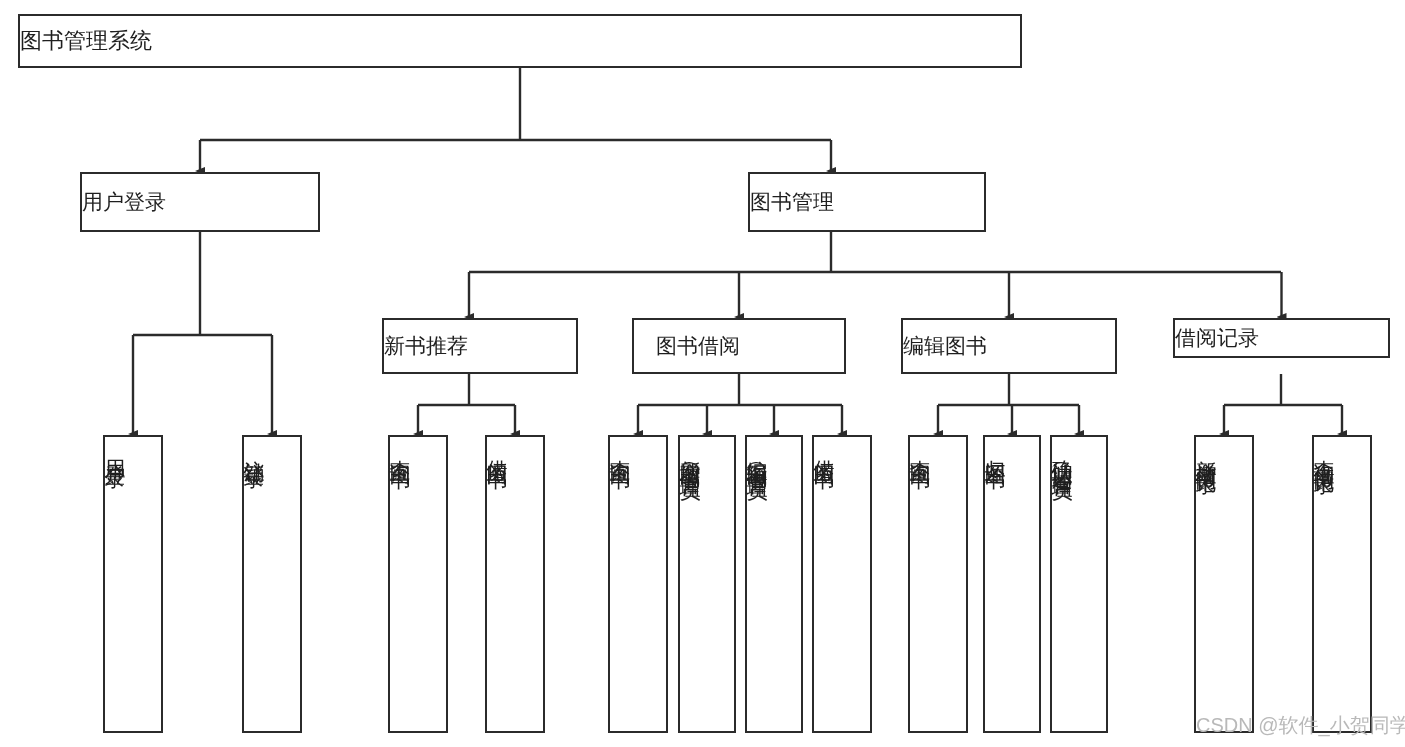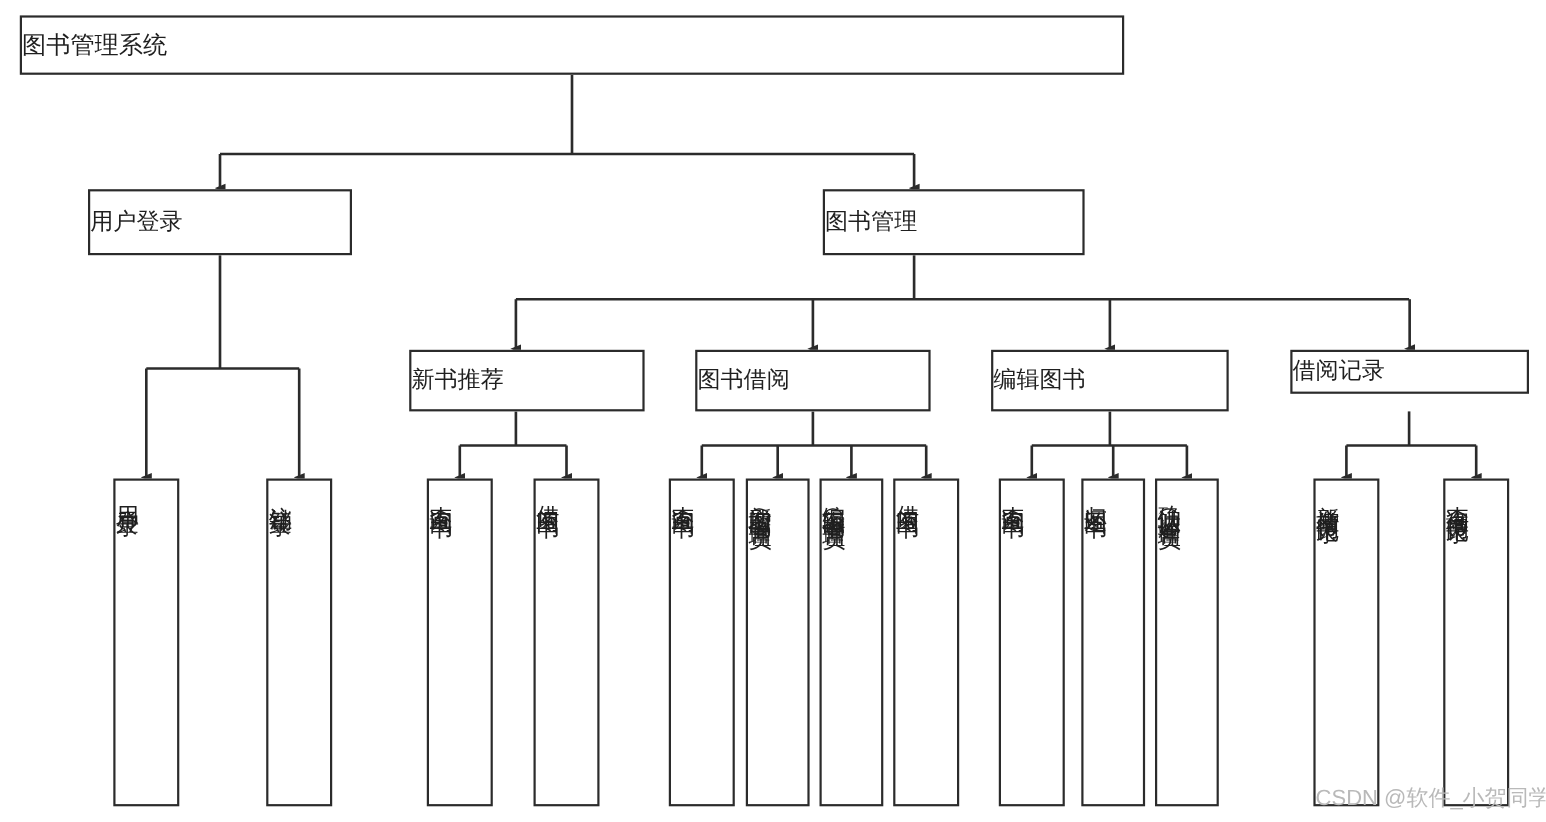--- a/index.html
+++ b/index.html
@@ -101,24 +101,24 @@
     <span class="label">图书管理系统</span>
   </div>
 
   <div class="node h" style="left: 80px; top: 172px; width: 240px; height: 60px;">
     <span class="label">用户登录</span>
   </div>
   <div class="node h" style="left: 712px; top: 172px; width: 238px; height: 60px; margin-left: 36px;">
     <span class="label">图书管理</span>
   </div>
 
-  <div class="node h" style="left: 372px; top: 318px; width: 214px; height: 56px;">
+  <div class="node h" style="left: 382px; top: 318px; width: 196px; height: 56px;">
     <span class="label">新书推荐</span>
   </div>
-  <div class="node h" style="left: 632px; top: 318px; width: 214px; height: 56px;">
+  <div class="node h" style="left: 632px; top: 318px; width: 214px; height: 56px; padding-left: 22px;">
     <span class="label">图书借阅</span>
   </div>
   <div class="node h" style="left: 901px; top: 318px; width: 216px; height: 56px;">
     <span class="label">编辑图书</span>
   </div>
   <div class="node h" style="left: 1173px; top: 318px; width: 217px; height: 40px;">
     <span class="label">借阅记录</span>
   </div>
 
   <div class="node v" style="left: 103px; top: 435px; width: 60px; height: 298px;">

